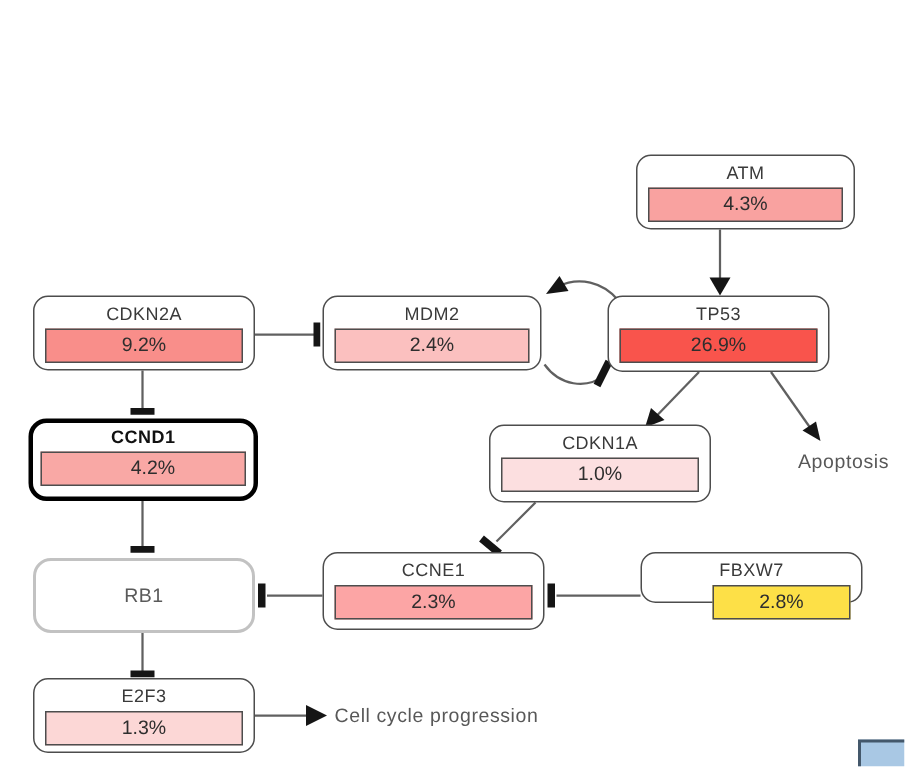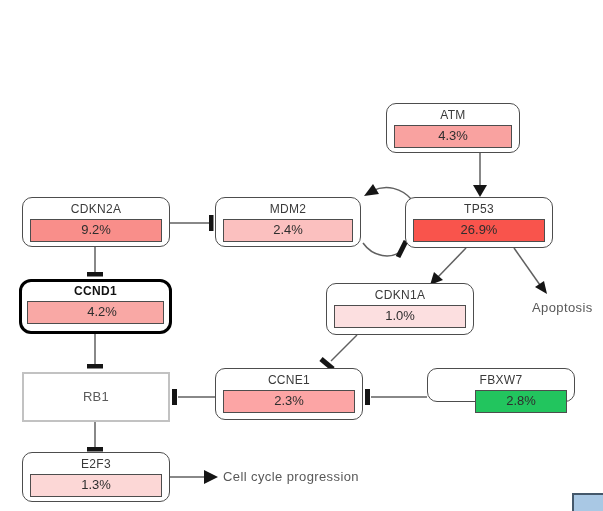--- a/index.html
+++ b/index.html
@@ -23,21 +23,21 @@
   }
   .freq-box{
     position:absolute;left:7px;right:7px;top:21px;height:23px;
     border:1.5px solid #4d4d4d;box-sizing:border-box;
     font-size:13px;color:#2e2e2e;line-height:20px;
   }
   .node.selected{border:3.5px solid #000000;border-radius:12px;}
   .node.selected .gene-label{font-weight:bold;margin-top:2px;color:#111;}
   .node.selected .freq-box{top:19px;left:5px;right:5px;}
   .node.plain{
-    border:2px solid #c2c2c2;border-radius:0;
+    border:2px solid #c2c2c2;border-radius:12px;
   }
   .node.plain .gene-label{
     margin-top:0;position:absolute;left:0;right:0;top:50%;
     transform:translateY(-50%);font-size:13px;color:#5a5a5a;
   }
   .process-label{
     position:absolute;z-index:2;font-size:13px;color:#585858;
     letter-spacing:0.4px;white-space:nowrap;
   }
   .navigator{
@@ -111,21 +111,21 @@
       <line class="edge-line" x1="95" y1="422" x2="95" y2="449"></line>
       <rect class="edge-end" x="87" y="447" width="16" height="4.5"></rect>
     </g>
 
     <g>
       <line class="edge-line" x1="170" y1="477" x2="206" y2="477"></line>
       <polygon class="edge-end" points="218,477 204,470 204,484"></polygon>
     </g>
   </svg>
 
-  <div class="node" style="left:386px;top:103px;width:134px;height:50px;">
+  <div class="node" style="left:424px;top:103px;width:146px;height:50px;">
     <div class="gene-label">ATM</div>
     <div class="freq-box" style="background-color: rgb(249, 162, 160);">4.3%</div>
   </div>
 
   <div class="node" style="left:22px;top:197px;width:148px;height:50px;">
     <div class="gene-label">CDKN2A</div>
     <div class="freq-box" style="background-color: rgb(249, 142, 138);">9.2%</div>
   </div>
 
   <div class="node" style="left:215px;top:197px;width:146px;height:50px;">
@@ -152,21 +152,21 @@
     <div class="gene-label">RB1</div>
   </div>
 
   <div class="node" style="left:215px;top:368px;width:148px;height:52px;">
     <div class="gene-label">CCNE1</div>
     <div class="freq-box" style="background-color: #fca5a5;">2.3%</div>
   </div>
 
   <div class="node" style="left:427px;top:368px;width:148px;height:34px;">
     <div class="gene-label">FBXW7</div>
-    <div class="freq-box" style="background-color: #22c55e; margin-left: 40px;">2.8%</div>
+    <div class="freq-box" style="background-color: #fde047; margin-left: 40px;">2.8%</div>
   </div>
 
   <div class="node" style="left:22px;top:452px;width:148px;height:50px;">
     <div class="gene-label">E2F3</div>
     <div class="freq-box" style="background-color: rgb(252, 215, 214);">1.3%</div>
   </div>
 
   <div class="process-label" style="left:532px;top:300px;">Apoptosis</div>
   <div class="process-label" style="left:223px;top:469px;">Cell cycle progression</div>
 

